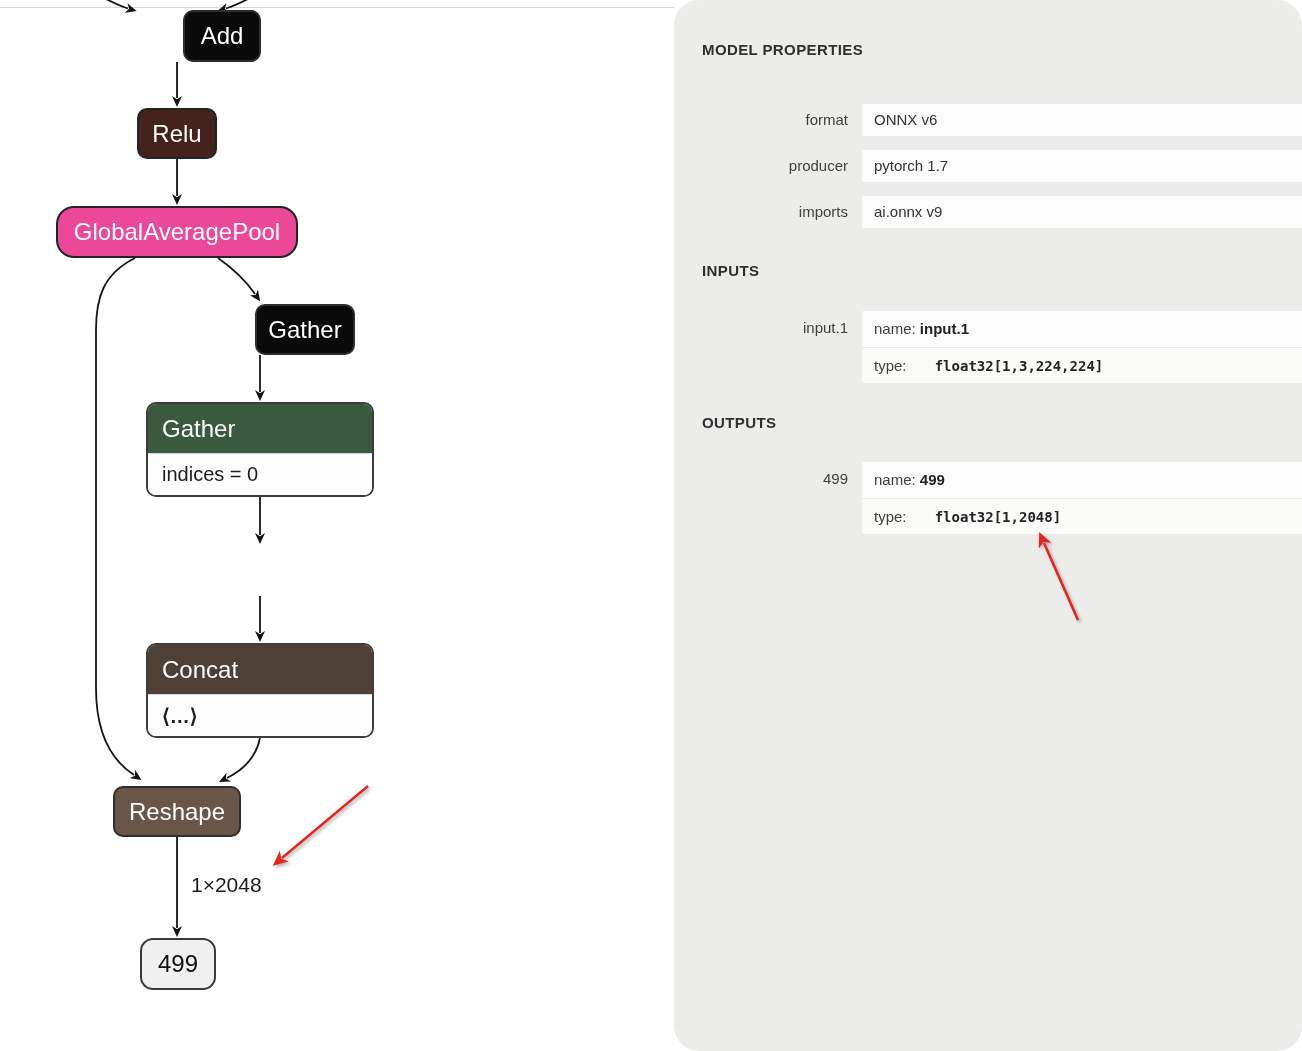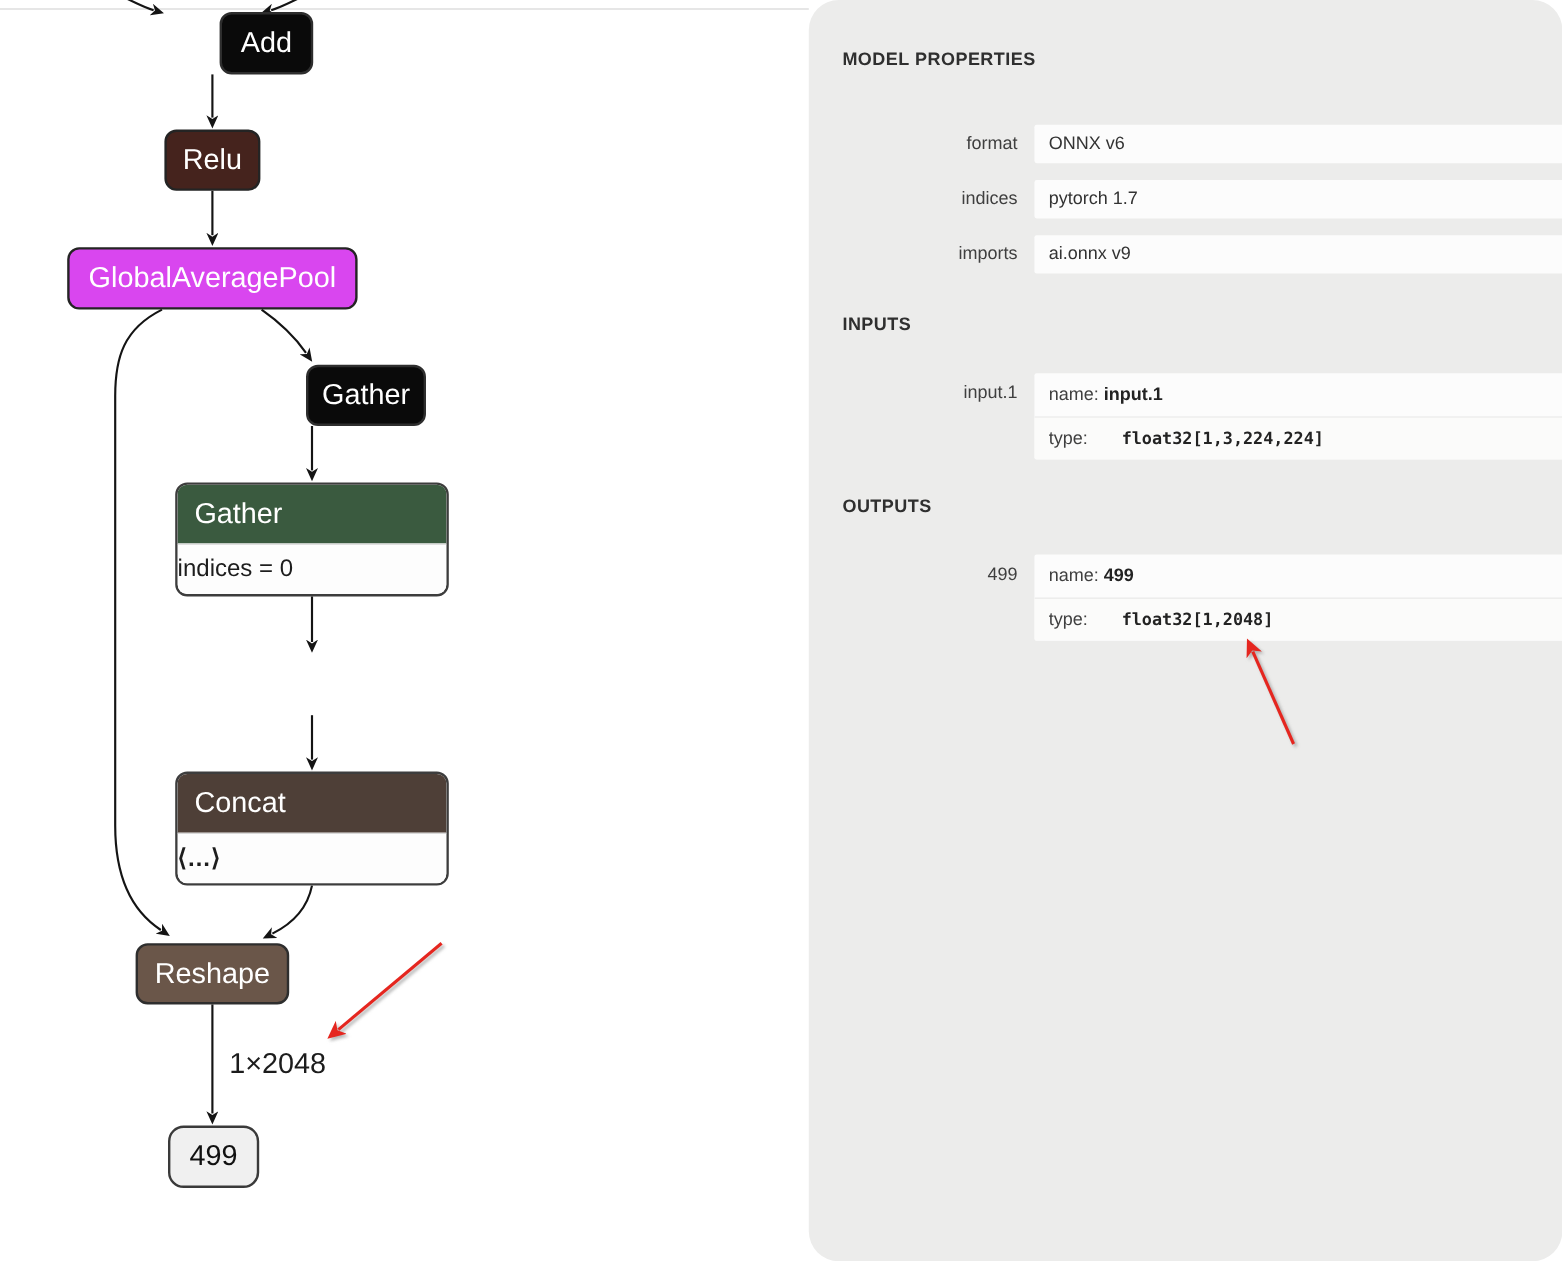--- a/index.html
+++ b/index.html
@@ -11,34 +11,34 @@
   
   .canvas { position:absolute; left:0; top:0; width:674px; height:1051px; background:#ffffff; }
   .topline { position:absolute; left:0; top:7px; width:674px; height:1px; background:#d6d6d6; }
   .edges { position:absolute; left:0; top:0; width:674px; height:1051px; }
 
   .node { position:absolute; border:2px solid #353535; border-radius:10px;
     color:#ffffff; display:flex; align-items:center; justify-content:center;
     font-size:24px; cursor:default; }
   .node.black  { background:#0a0a0a; border-color:#2e2e2e;margin-left:45px; }
   .node.maroon { background:#45231d; border-color:#242424; }
-  .node.green  { background:#d946ef; border-color:#242424; }
+  .node.green  { background:#ec4899; border-color:#242424;border-radius:18px; }
   .node.out    { background:#f0f0f0; border-color:#3a3a3a; color:#111111; border-radius:13px; }
 
   .node.multi { display:block; padding:0; background:#fdfdfd; overflow:hidden; border-color:#3d3d3d; }
   .node-header { height:49px; display:flex; align-items:center; padding-left:14px;
     color:#ffffff; font-size:24px; }
   .node-header.green { background:#3a5a3f; }
   .node-header.brown { background:#4e3f37; }
-  .node-body { height:42px; display:flex; align-items:center; 
+  .node-body { height:42px; display:flex; align-items:center; padding-left:14px;
     background:#fdfdfd; color:#1d1d1d; font-size:20px; border-top:1px solid #d9d9d9; }
   .node-body.mono-ish { font-weight:600; font-size:20px; }
   .node.taupe { background:#6a5649; border-color:#2e2e2e; }
 
-  .edge-label { position:absolute; left:191px; top:873px; font-size:24px; color:#1c1c1c; }
+  .edge-label { position:absolute; left:191px; top:873px; font-size:21px; color:#1c1c1c; }
 
   
   .overlay { position:absolute; left:0; top:0; width:1302px; height:1051px; pointer-events:none; }
   .red-arrow { filter:drop-shadow(2px 2px 1.5px rgba(120,120,120,0.55)); }
 
   
   .panel { position:absolute; left:674px; top:0; width:628px; height:1051px; background:#ececeb;border-radius:25px; }
   .panel-title { position:absolute; left:28px; top:41px; font-size:15px; font-weight:bold;
     color:#2f2f2f; letter-spacing:0.4px; }
   .section-title { position:absolute; left:28px; font-size:15px; font-weight:bold;
@@ -128,21 +128,21 @@
   <div class="panel">
 
     <div class="panel-title">MODEL PROPERTIES</div>
 
     <div class="prop-row" style="top:104px">
       <div class="row-label">format</div>
       <div class="row-box">ONNX v6</div>
     </div>
 
     <div class="prop-row" style="top:150px">
-      <div class="row-label">indices</div>
+      <div class="row-label">producer</div>
       <div class="row-box">pytorch 1.7</div>
     </div>
 
     <div class="prop-row" style="top:196px">
       <div class="row-label">imports</div>
       <div class="row-box">ai.onnx v9</div>
     </div>
 
     <div class="section-title" style="top:262px">INPUTS</div>
 

